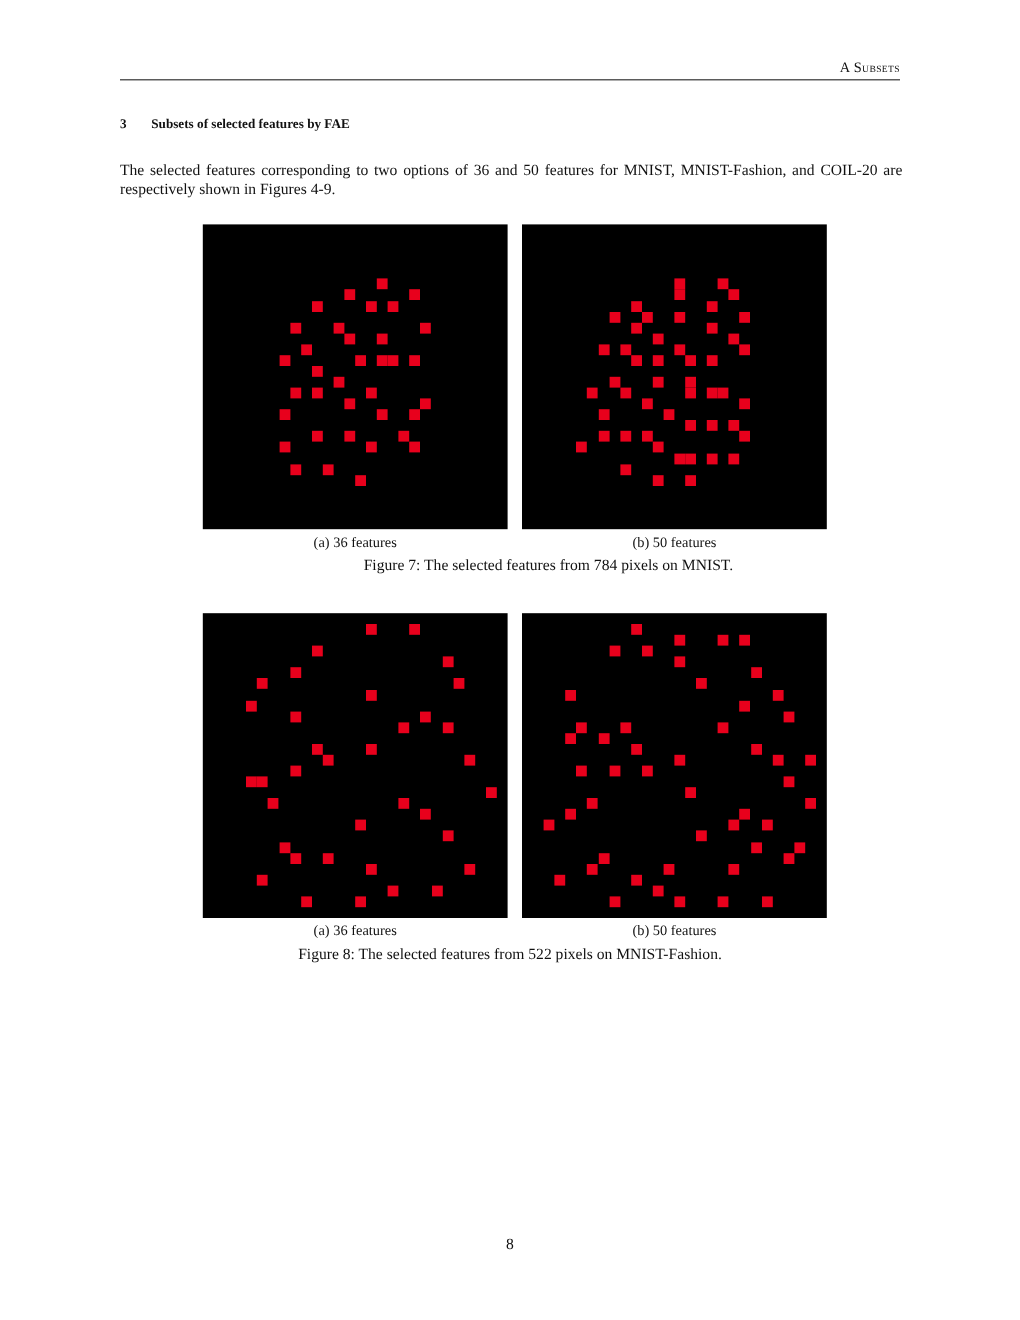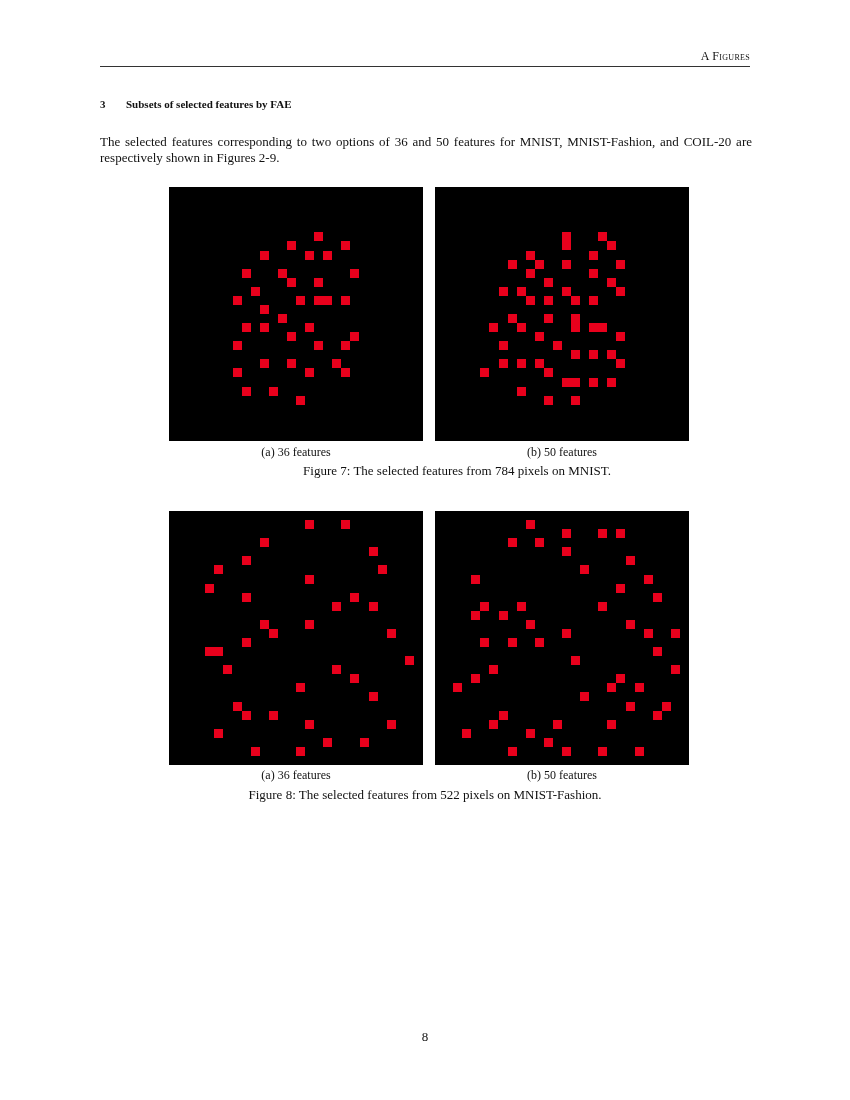--- a/index.html
+++ b/index.html
@@ -13,28 +13,28 @@
   .panel { position:absolute; width:254px; height:254px; background:#000; }
   .panel .cell { position:absolute; width:9px; height:9px; background:#e8001c; }
   .subcap { position:absolute; width:254px; text-align:center; font-size:12px; }
   .figcap { position:absolute; left:0; width:850px; text-align:center; font-size:13px; }
   .page-num { position:absolute; left:0; width:850px; top:1029px; text-align:center; font-size:13px; }
 </style>
 </head>
 <body>
 
 <div class="header">
-  <div class="header-right">A Figures</div>
+  <div class="header-right">A Subsets</div>
 </div>
 
 <div class="section-title">
   <span class="num">3</span><span>Subsets of selected features by FAE</span>
 </div>
 
-<div class="para">The selected features corresponding to two options of 36 and 50 features for MNIST, MNIST-Fashion, and COIL-20 are respectively shown in Figures 2-9.</div>
+<div class="para">The selected features corresponding to two options of 36 and 50 features for MNIST, MNIST-Fashion, and COIL-20 are respectively shown in Figures 4-9.</div>
 
 <div class="panel" id="f0p0" style="left: 169px; top: 187px; background: rgb(0, 0, 0);">
     <div class="cell" style="left: 145px; top: 45px; background: rgb(232, 0, 28);"></div>
     <div class="cell" style="left: 118px; top: 54px; background: rgb(232, 0, 28);"></div>
     <div class="cell" style="left: 172px; top: 54px; background: rgb(232, 0, 28);"></div>
     <div class="cell" style="left: 91px; top: 64px; background: rgb(232, 0, 28);"></div>
     <div class="cell" style="left: 136px; top: 64px; background: rgb(232, 0, 28);"></div>
     <div class="cell" style="left: 154px; top: 64px; background: rgb(232, 0, 28);"></div>
     <div class="cell" style="left: 73px; top: 82px; background: rgb(232, 0, 28);"></div>
     <div class="cell" style="left: 109px; top: 82px; background: rgb(232, 0, 28);"></div>

